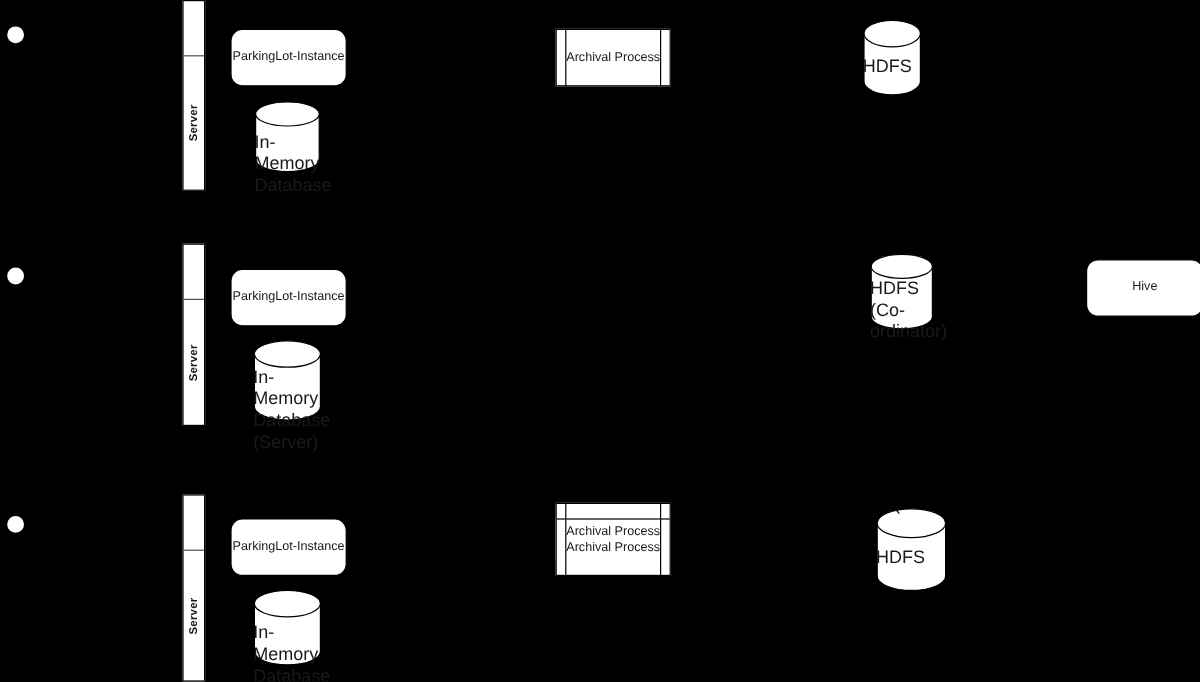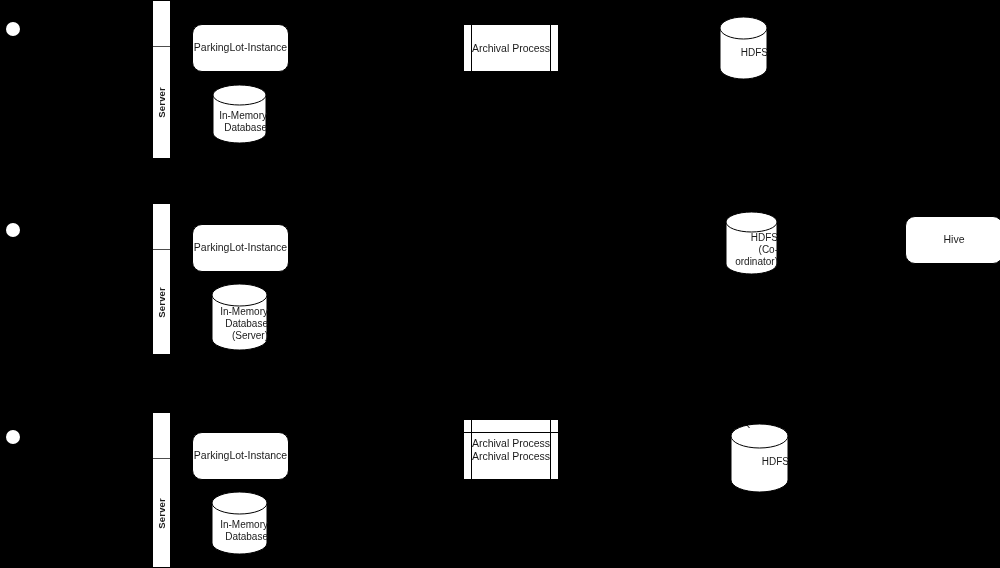--- a/index.html
+++ b/index.html
@@ -109,22 +109,22 @@
   .component .tab-r { right: 7px; }
   .component .comp-label { position: relative; z-index: 2; padding: 0 3px; }
 
   
   .cyl { position: absolute; }
   .cyl svg { position: absolute; left: 0; top: 0; overflow: visible; }
   .cyl .cyl-label {
     position: absolute;
     left: 0;
     width: 100%;
-    text-align: right;
-    font-size: 10px;
+    text-align: left;
+    font-size: 15px;
     color: #1a1a1a;
     line-height: 1.2;
     z-index: 3;
   }
 </style>
 </head>
 <body>
 
 <div id="stage">
 

